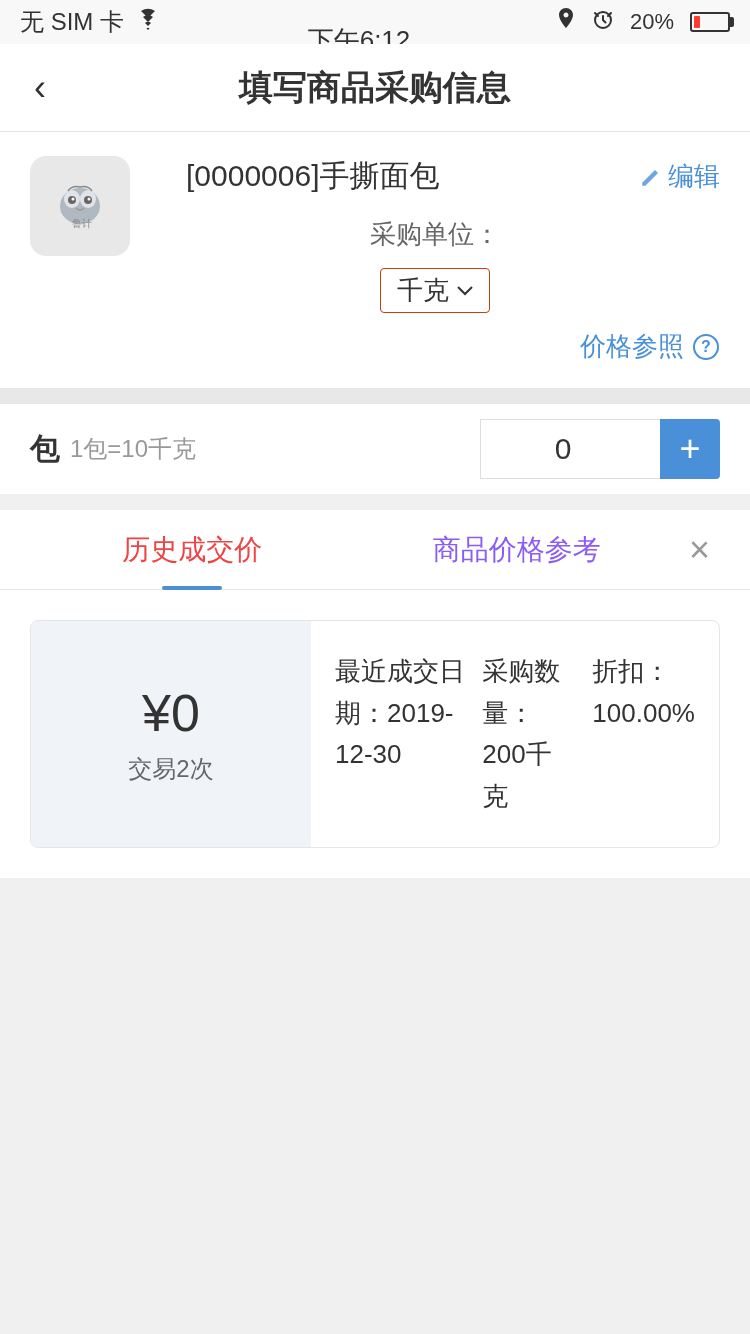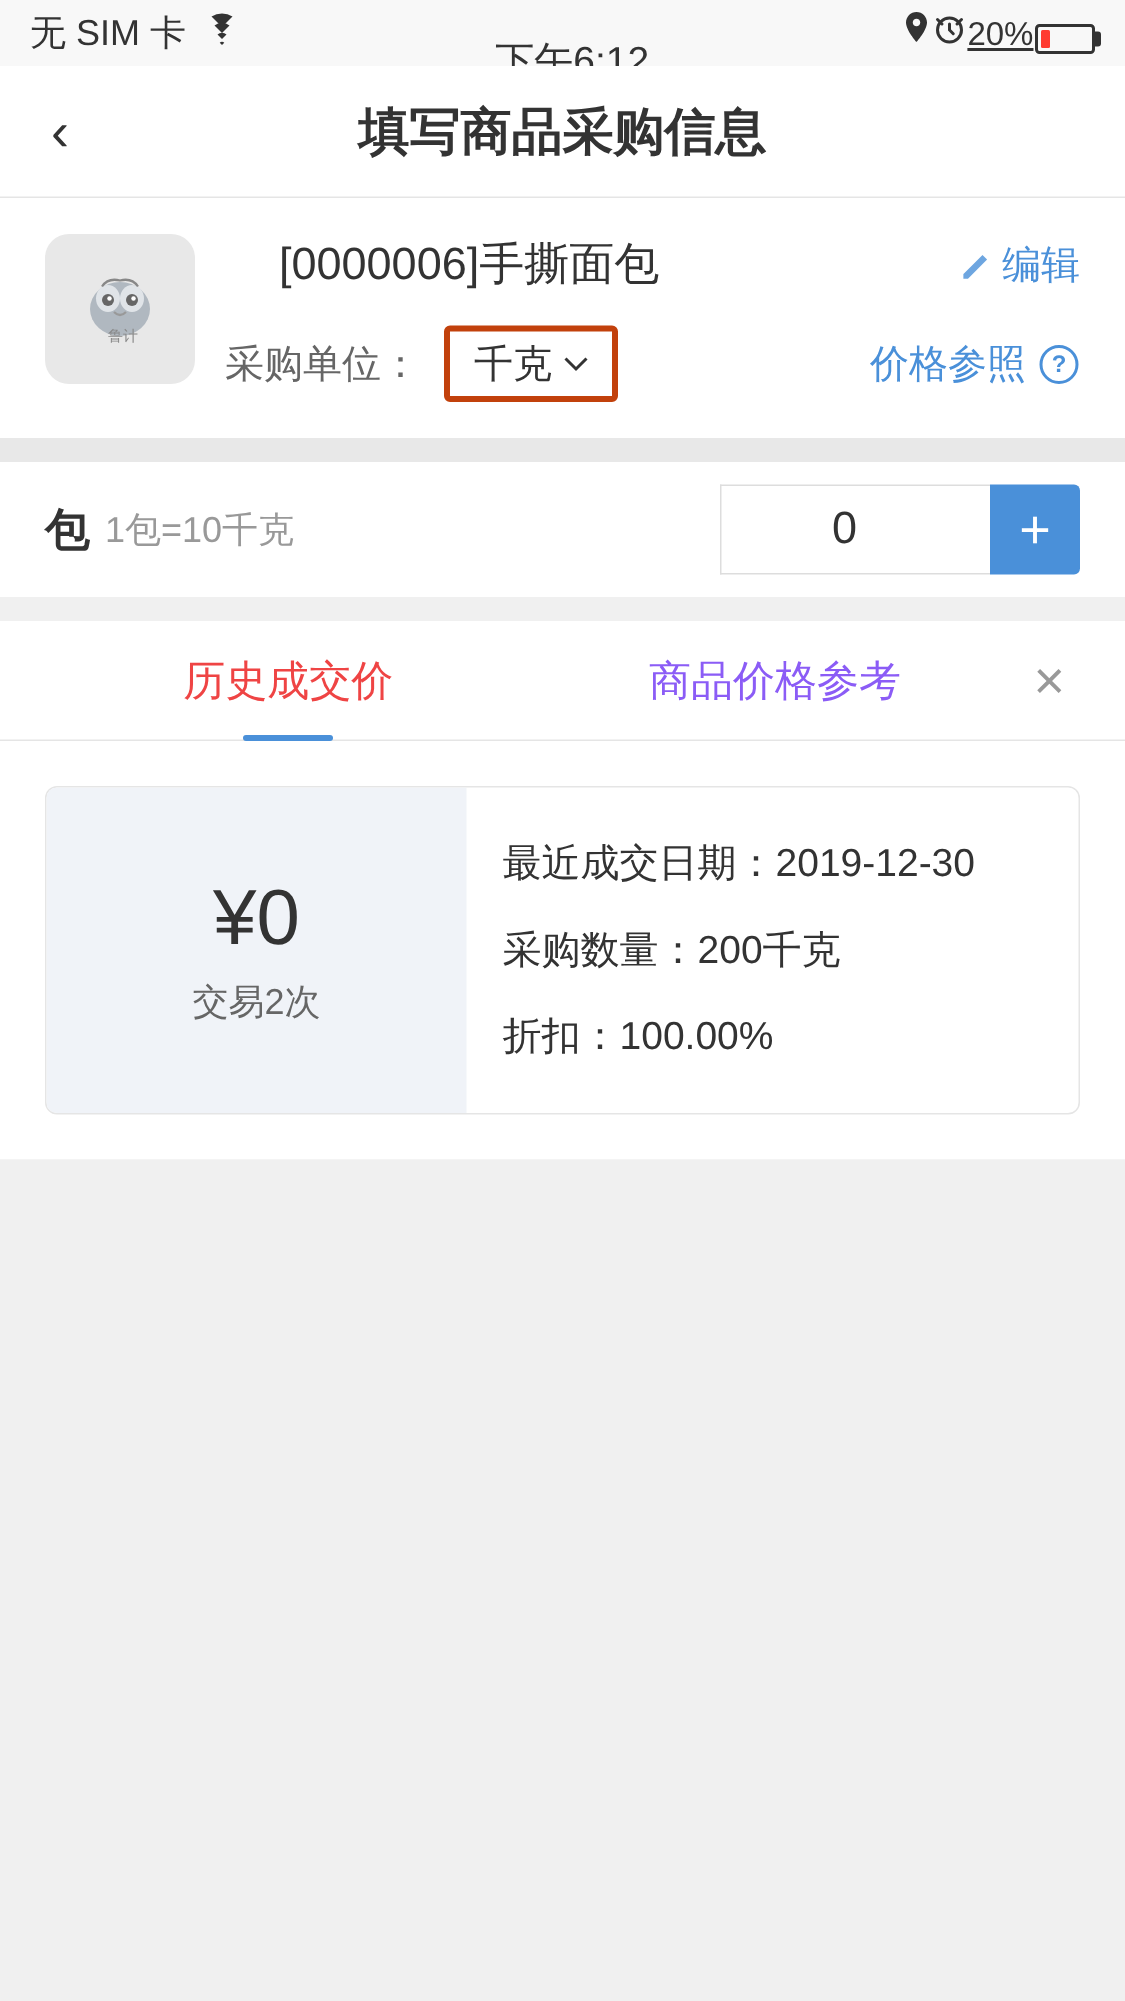--- a/index.html
+++ b/index.html
@@ -30,24 +30,23 @@
       align-items: center;
       gap: 10px;
     }
     .status-center {
       font-size: 26px;
       font-weight: 500;
       margin-top: 36px;
     }
     .status-right {
       display: flex;
-      align-items: flex-end;
-      gap: 1px;
+      align-items: center;
+      gap: 16px;
       font-size: 22px;
-      text-decoration: underline;
     }
     .battery-icon {
       width: 40px;
       height: 20px;
       border: 2px solid #333;
       border-radius: 3px;
       position: relative;
       display: inline-flex;
       align-items: center;
       padding: 2px;
@@ -138,27 +137,28 @@
       align-items: center;
       gap: 6px;
       color: #4a90d9;
       font-size: 26px;
       cursor: pointer;
     }
     .unit-row {
       display: flex;
       align-items: center;
       gap: 16px;
+      flex-direction: column;
     }
     .unit-label {
       font-size: 26px;
       color: #666;
     }
     .unit-select {
-      border: 4px solid #c2410c;
+      border: 1px solid #c2410c;
       border-radius: 4px;
       padding: 4px 16px;
       font-size: 26px;
       color: #333;
       display: flex;
       align-items: center;
       gap: 8px;
       background: #fff;
       cursor: pointer;
     }
@@ -306,21 +306,21 @@
     }
     .history-trades {
       font-size: 24px;
       color: #666;
       margin-top: 10px;
     }
     .history-right {
       flex: 1;
       padding: 30px 24px;
       display: flex;
-      flex-direction: column;
+      flex-direction: row;
       justify-content: center;
       gap: 16px;
     }
     .history-row {
       font-size: 26px;
       color: #333;
       line-height: 1.6;
     }
 
     

